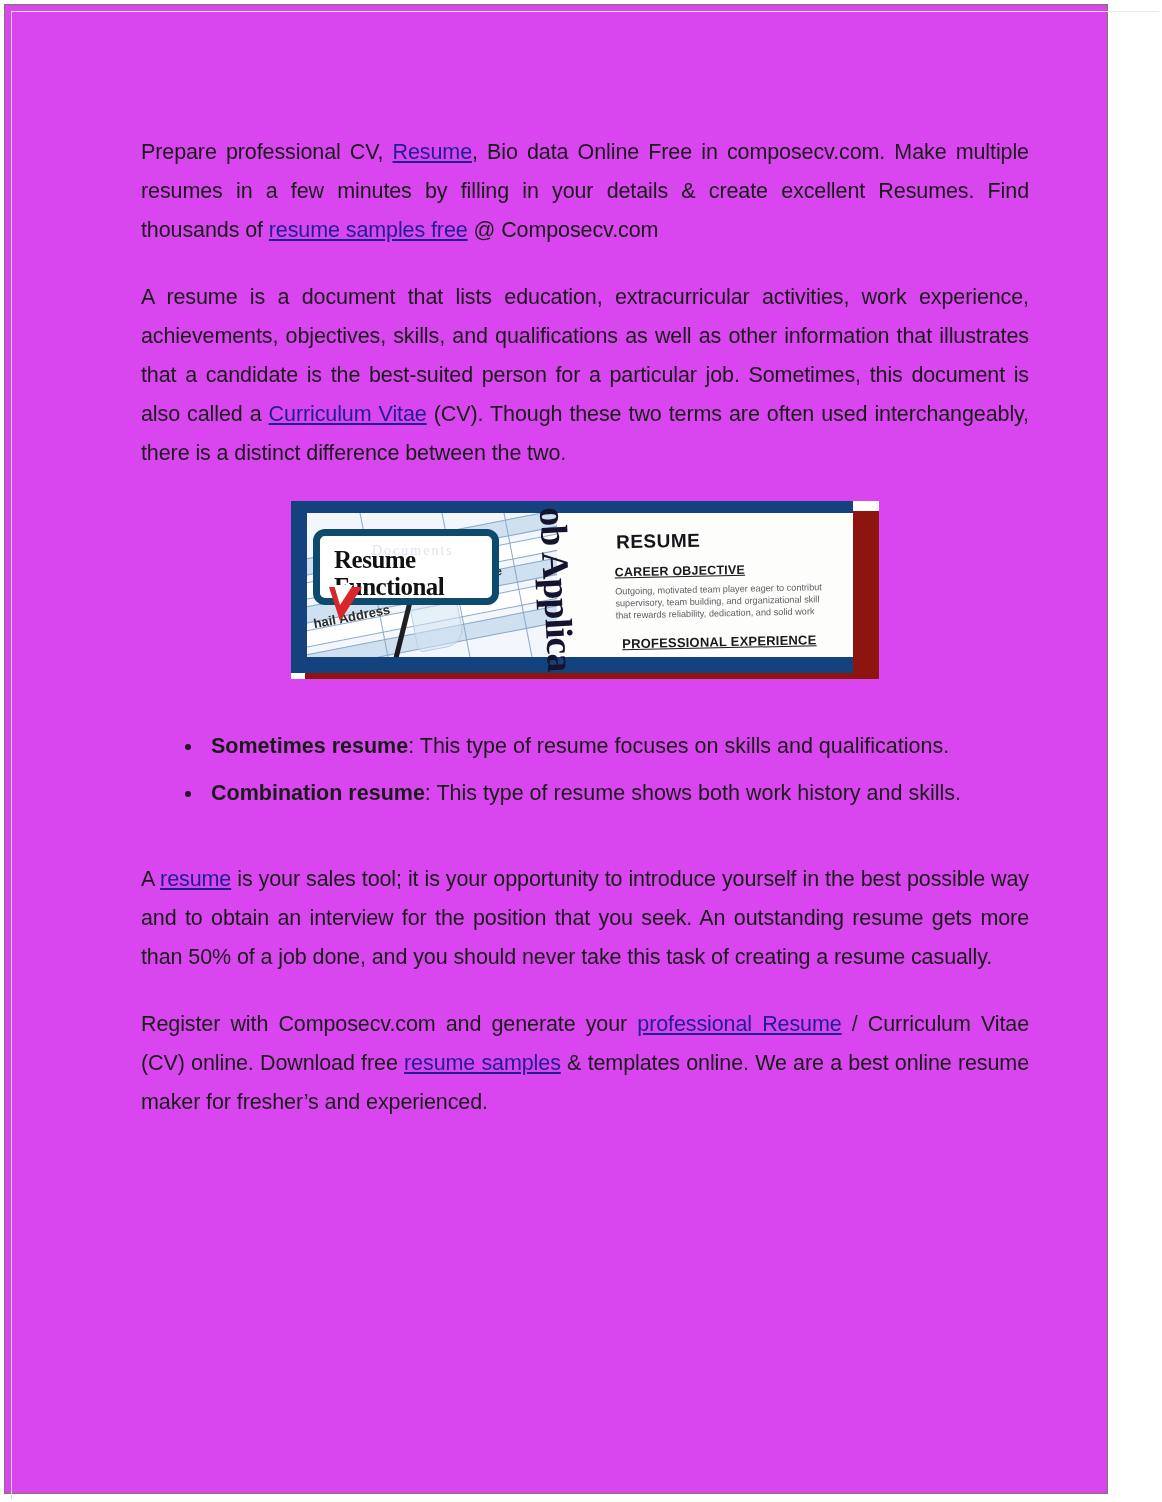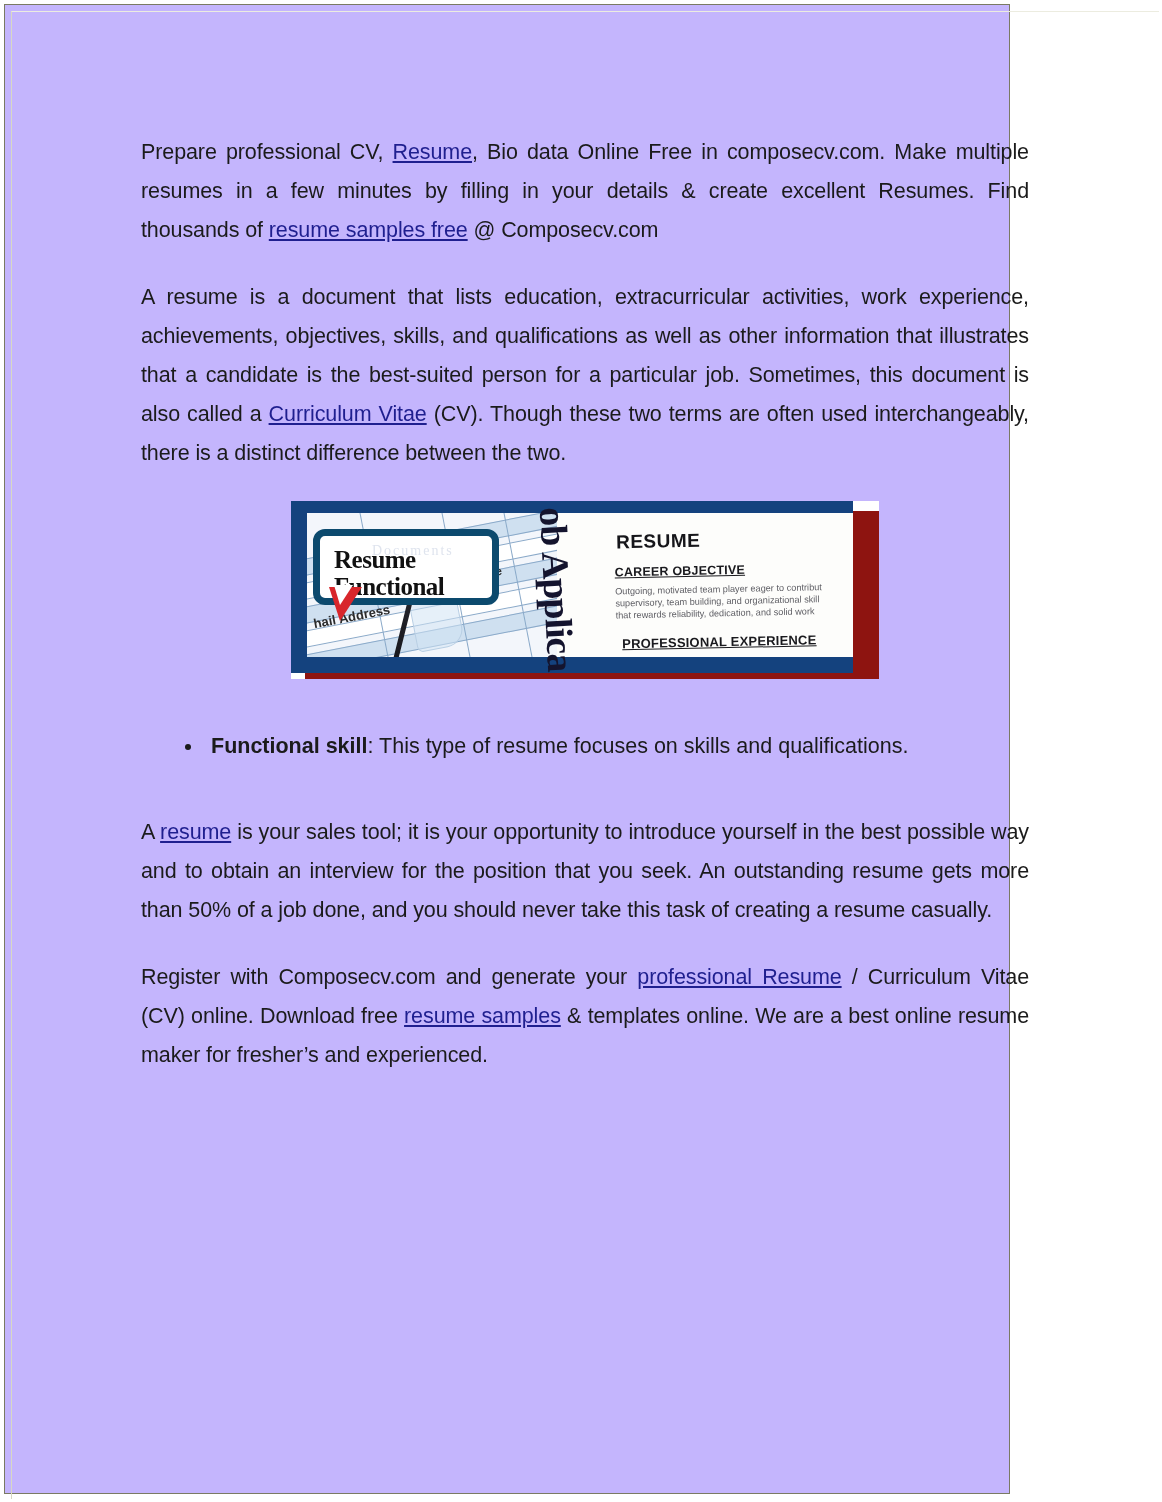--- a/index.html
+++ b/index.html
@@ -13,24 +13,24 @@
     font-family: "Liberation Sans", sans-serif;
     position: relative;
     overflow: hidden;
   }
 
   
   .page-frame {
     position: absolute;
     left: 4px;
     top: 4px;
-    width: 1006px;
+    width: 1104px;
     height: 1490px;
     border: 1px solid #7a7a63;
-    background: #c4b5fd;
+    background: #d946ef;
     box-sizing: border-box;
   }
   .page-frame-inner {
     position: absolute;
     left: 6px;
     top: 6px;
     width: 1148px;
     height: 1488px;
     border-left: 1px solid #d8d8c4;
     border-top: 1px solid #ecece0;
@@ -355,21 +355,25 @@
         </div>
       </div>
     </div>
 
 
     <div class="spacer-after-list"></div>
 
     <ul class="types">
       <li>
         <span class="bullet-dot"></span>
-        <span class="b-term">Functional skill</span><span>: This type of resume focuses on skills and qualifications.</span>
+        <span class="b-term">Sometimes resume</span><span>: This type of resume focuses on skills and qualifications.</span>
+      </li>
+      <li>
+        <span class="bullet-dot"></span>
+        <span class="b-term">Combination resume</span><span>: This type of resume shows both work history and skills.</span>
       </li>
     </ul>
 
     <div class="spacer-after-list"></div>
 
     <p class="para"><span>A </span><a href="#" class="doclink">resume</a><span> is your sales tool; it is your opportunity to introduce yourself in the best possible way and to obtain an interview for the position that you seek. An outstanding resume gets more than 50% of a job done, and you should never take this task of creating a resume casually.</span></p>
 
     <p class="para"><span>Register with Composecv.com and generate your </span><a href="#" class="doclink">professional Resume</a><span> / Curriculum Vitae (CV) online. Download free </span><a href="#" class="doclink">resume samples</a><span> &amp; templates online. We are a best online resume maker for fresher’s and experienced.</span></p>
 
   </div>

